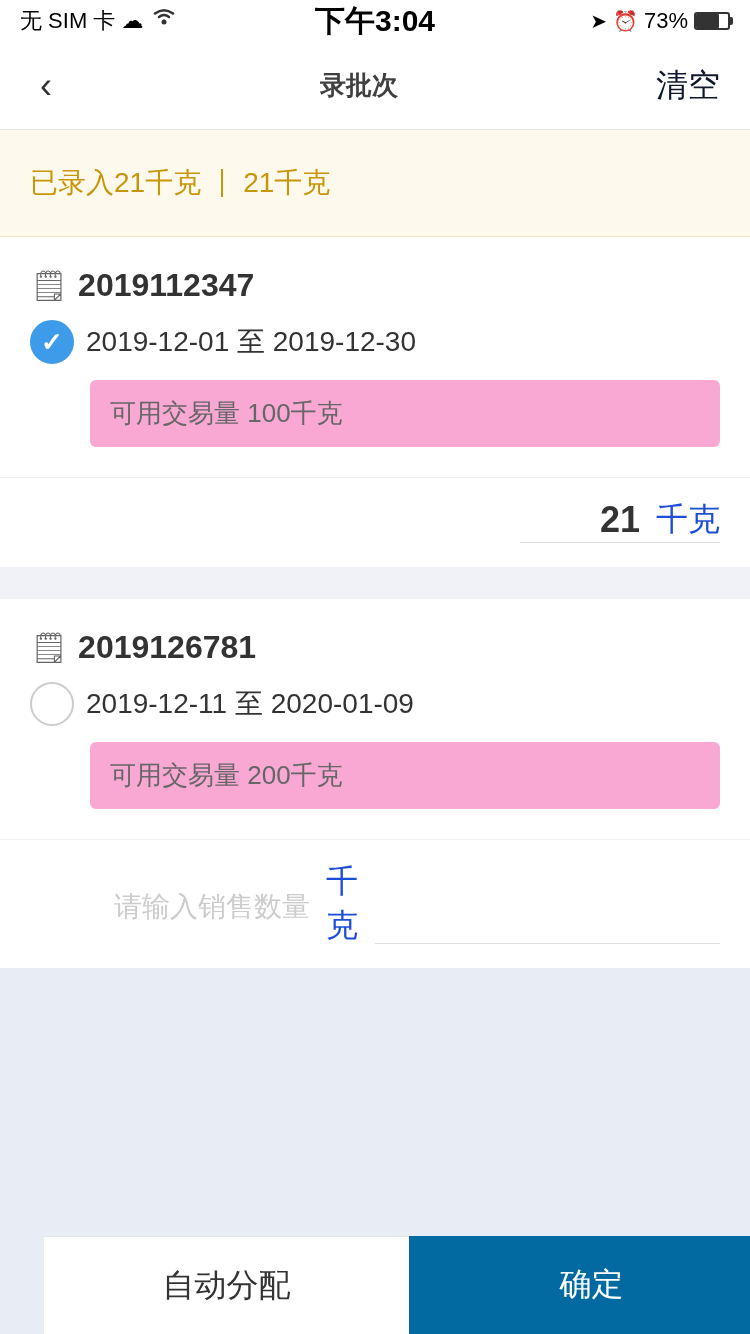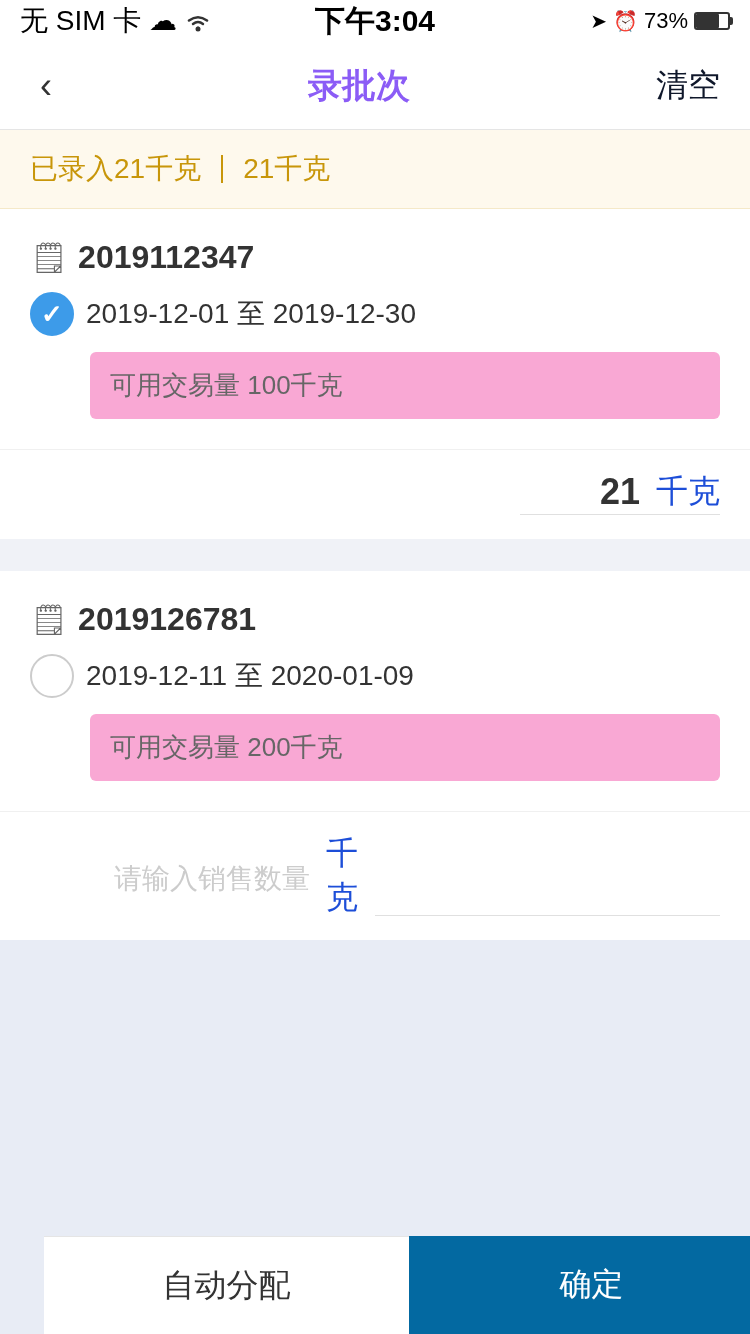--- a/index.html
+++ b/index.html
@@ -21,23 +21,23 @@
       background: #fff;
       display: flex;
       align-items: center;
       justify-content: space-between;
       padding: 0 20px;
       font-size: 24px;
       font-weight: 500;
     }
     .status-left {
       display: flex;
-      align-items: flex-end;
+      align-items: flex-start;
       gap: 8px;
-      font-size: 28px;
+      font-size: 22px;
     }
     .status-center {
       font-size: 30px;
       font-weight: 600;
       position: absolute;
       left: 50%;
       transform: translateX(-50%);
     }
     .status-right {
       display: flex;
@@ -82,35 +82,35 @@
       padding: 0 30px;
       border-bottom: 1px solid #e5e5e5;
     }
     .nav-back {
       font-size: 36px;
       color: #333;
       cursor: pointer;
       padding: 10px;
     }
     .nav-title {
-      font-size: 34px;
+      font-size: 26px;
       font-weight: 600;
-      color: #8b5cf6;
+      color: #404040;
     }
     .nav-clear {
       font-size: 32px;
       color: #0f172a;
       cursor: pointer;
     }
 
     
     .summary-bar {
       width: 100%;
       background: #fef9ed;
-      padding: 20px 30px;
+      padding: 34px 30px;
       display: flex;
       align-items: center;
       gap: 0;
       border-bottom: 1px solid #f5e9c8;
     }
     .summary-item {
       font-size: 28px;
       color: #c8960a;
       font-weight: 500;
     }

